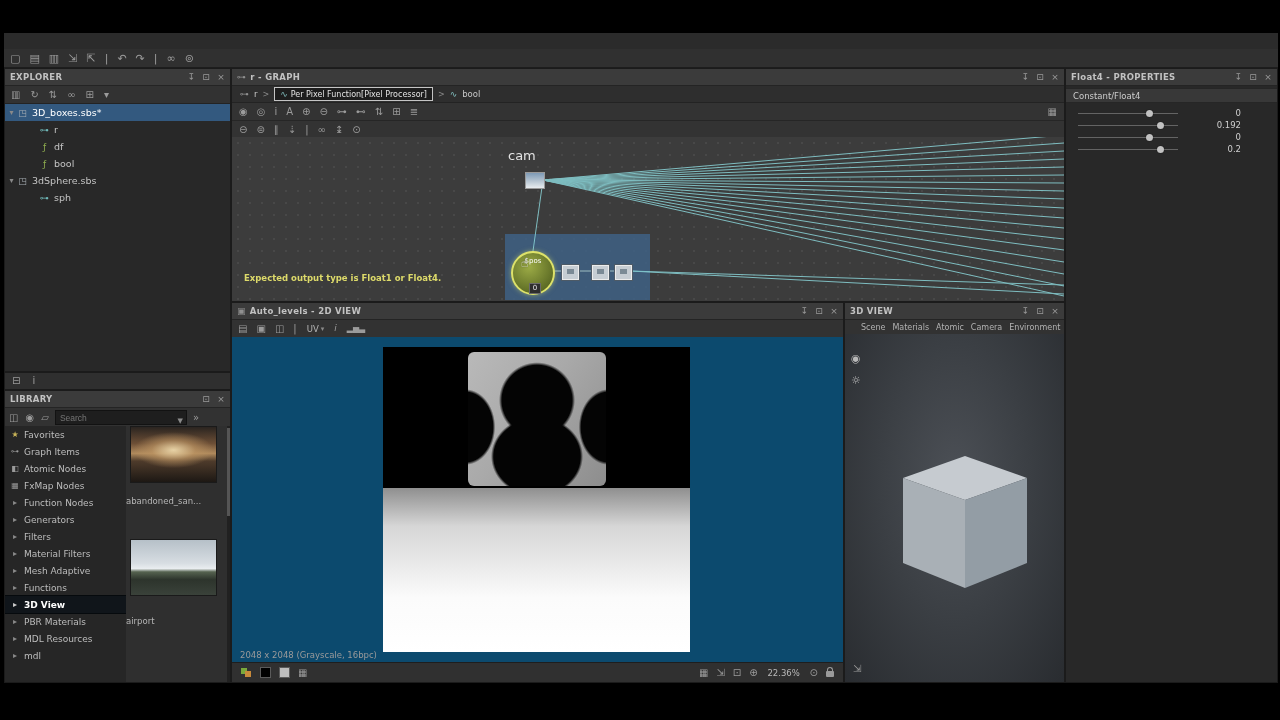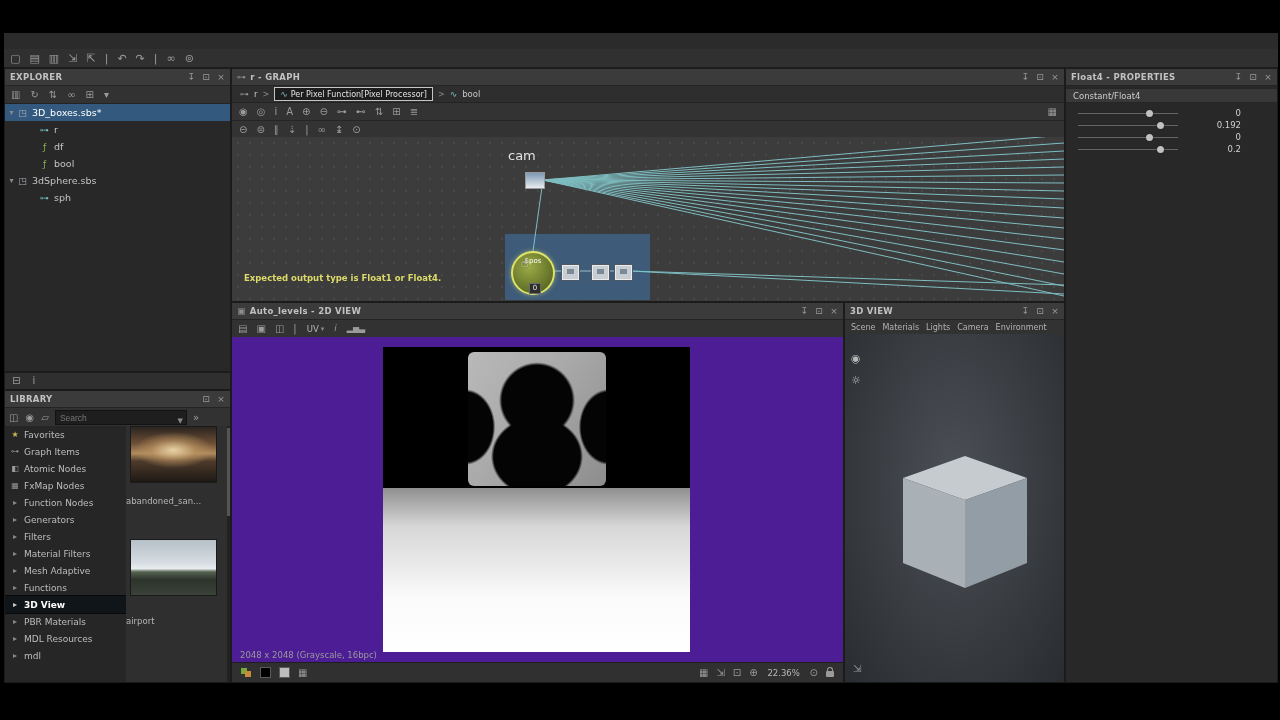--- a/index.html
+++ b/index.html
@@ -49,42 +49,42 @@
   .fn-circle{position:absolute;width:40px;height:40px;border-radius:50%;border:2px solid #dde26a;
     background:radial-gradient(circle at 40% 35%,#9cab46,#5c6b24 75%);box-shadow:0 0 5px rgba(220,230,110,.5);
     display:flex;justify-content:center;}
   .fn-tag{font-size:7px;color:#fff;margin-top:4px;}
   .val-chip{position:absolute;width:10px;height:9px;background:#2e2e2e;border:1px solid #6a6a6a;color:#e8e8e8;font-size:7px;text-align:center;line-height:9px;}
   .gnode{position:absolute;width:15px;height:13px;background:#c6cdd3;border:1px solid #ececec;box-shadow:0 0 0 1px #4d5a66;}
   .gnode .mark{display:block;margin:3px auto 0;width:7px;height:5px;background:#7b8a95;}
   .warn-text{position:absolute;font-size:8.5px;color:#ddda6a;}
   .cursor-hand{position:absolute;font-size:12px;color:#f2f2f2;text-shadow:0 0 2px #000;}
   
-  .canvas2d{position:absolute;left:0;top:34px;width:611px;height:326px;background:#4c1d95;overflow:hidden;}
+  .canvas2d{position:absolute;left:0;top:34px;width:611px;height:326px;background:#0c4a6e;overflow:hidden;}
   .img2d{position:absolute;left:151px;top:10px;width:307px;height:305px;}
   .img2d-top{position:absolute;left:0;top:0;width:307px;height:141px;background:#000;}
   .img2d-bottom{position:absolute;left:0;top:141px;width:307px;height:164px;
     background:linear-gradient(180deg,#8f8f8f 0px,#d6d6d6 38px,#fbfbfb 110px,#ffffff 100%);}
   .die{position:absolute;left:85px;top:5px;width:138px;height:134px;border-radius:6px;
     background:
       radial-gradient(circle 38px at 50% 36%, #040404 35px, transparent 38px),
       radial-gradient(46px 40px at 50% 78%, #040404 94%, transparent 100%),
       radial-gradient(30px 38px at -2% 56%, #040404 92%, transparent 100%),
       radial-gradient(30px 38px at 102% 56%, #040404 92%, transparent 100%),
       linear-gradient(125deg,#b9b9b9 0%,#a9a9a9 45%,#8d8d8d 100%);}
   .status2d{position:absolute;left:8px;bottom:3px;font-size:8.5px;color:#9a9a9a;}
   .bottom-bar{position:absolute;left:0;bottom:0;width:611px;height:20px;background:#303030;border-top:1px solid #1e1e1e;display:flex;align-items:center;gap:8px;padding:0 9px;box-sizing:border-box;}
   .swatch{width:9px;height:9px;border:1px solid #5a5a5a;display:inline-block;}
   .chan-icon{position:relative;width:11px;height:10px;display:inline-block;}
   .chan-icon i{position:absolute;width:6px;height:6px;}
   .zoom-text{font-size:8.5px;color:#b8b8b8;min-width:36px;text-align:center;}
   .lock-icon{position:relative;width:8px;height:6px;background:#9a9a9a;border-radius:1px;display:inline-block;margin-top:3px;}
   .lock-icon:before{content:"";position:absolute;top:-4px;left:1px;width:4px;height:4px;border:1px solid #9a9a9a;border-bottom:none;border-radius:3px 3px 0 0;}
   
-  .menubar3d{height:15px;background:#323232;border-bottom:1px solid #242424;display:flex;align-items:center;gap:7px;padding:0 6px;}
+  .menubar3d{height:15px;background:#323232;border-bottom:1px solid #242424;display:flex;align-items:center;gap:7px;padding:0 16px;}
   .menu3d-item{font-size:8px;color:#b2b2b2;}
   .canvas3d{position:absolute;left:0;top:31px;width:219px;height:348px;
     background:radial-gradient(ellipse at 50% 42%,#4c5056 0%,#3b3f44 48%,#292c30 100%);overflow:hidden;}
   .strip3d{position:absolute;left:6px;top:18px;display:flex;flex-direction:column;gap:9px;color:#b9b9b9;font-size:11px;}
   
   .group-bar{margin-top:2px;height:13px;background:#383838;border-top:1px solid #262626;border-bottom:1px solid #262626;display:flex;align-items:center;padding:0 7px;font-size:8.5px;color:#cccccc;}
   .props-rows{padding:4px 36px 0 12px;}
   .prop-row{display:flex;align-items:center;height:12px;}
   .slider{position:relative;width:100px;height:9px;}
   .slider:before{content:"";position:absolute;left:0;right:0;top:4px;height:1px;background:#646464;}
@@ -464,21 +464,21 @@
       <span class="ph-icons">
         <span>↧</span>
         <span>⊡</span>
         <span>×</span>
       </span>
     </div>
     <div class="menubar3d">
 
     <span class="menu3d-item">Scene</span>
         <span class="menu3d-item">Materials</span>
-        <span class="menu3d-item">Lights</span>
+        <span class="menu3d-item">Atomic</span>
         <span class="menu3d-item">Camera</span>
         <span class="menu3d-item">Environment</span>
       </div>
     <div class="canvas3d">
       <div class="strip3d">
 
       <span>◉</span>
           <span>☼</span>
         </div>
       <svg class="abs" style="left:55px;top:117px;" width="130" height="140" viewBox="0 0 130 140">

